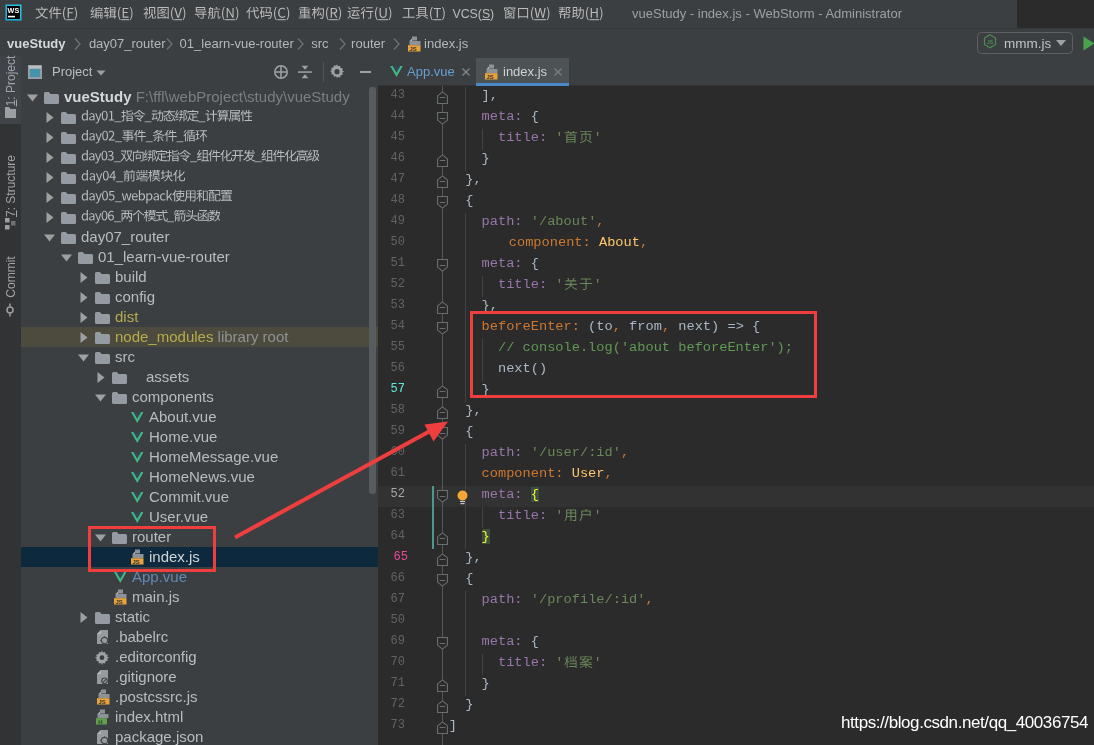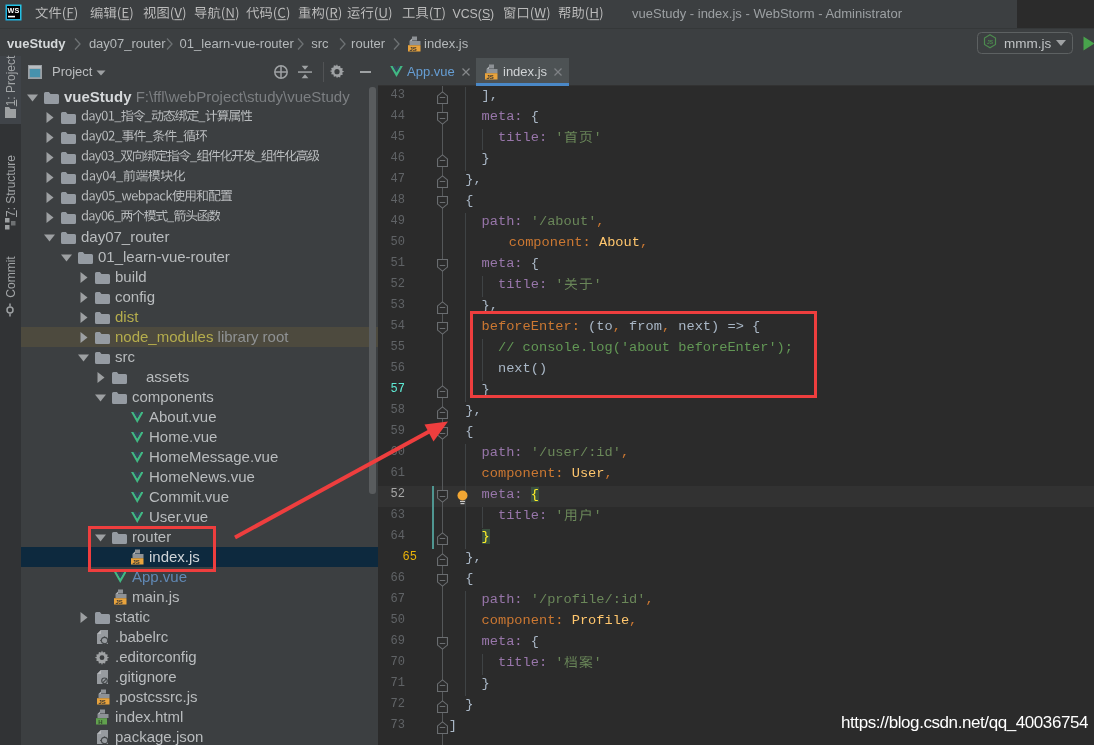--- a/index.html
+++ b/index.html
@@ -589,28 +589,27 @@
 <div class="cl" style="top:356.0px;padding-left:70.80000000000001px">    <span class="k">path:</span> <span class="s">'/user/:id'</span><span class="o">,</span></div>
 <div class="ln" style="left:0;top:377.0px;color:#606366">61</div>
 <div class="cl" style="top:377.0px;padding-left:70.80000000000001px">    <span class="o">component:</span> <span class="v">User</span><span class="o">,</span></div>
 <div class="abs" style="left:0;top:399.5px;width:716px;height:21px;background:#323232"></div>
 <div class="ln" style="left:0;top:398.0px;color:#a7a7a7">52</div>
 <div class="cl" style="top:398.0px;padding-left:70.80000000000001px">    <span class="k">meta:</span> <span style="color:#ffef28;background:#3a513f">{</span></div>
 <div class="ln" style="left:0;top:419.0px;color:#606366">63</div>
 <div class="cl" style="top:419.0px;padding-left:70.80000000000001px">      <span class="k">title:</span> <span class="s">'</span><span style="letter-spacing:-0.7px">    </span><span class="s">'</span></div>
 <div class="ln" style="left:0;top:440.0px;color:#606366">64</div>
 <div class="cl" style="top:440.0px;padding-left:70.80000000000001px">    <span style="color:#ffef28;background:#3a513f">}</span></div>
-<div class="ln" style="left:12px;top:461.0px;color:#eab308">65</div>
+<div class="ln" style="left:3px;top:461.0px;color:#ec4899">65</div>
 <div class="cl" style="top:461.0px;padding-left:70.80000000000001px">  },</div>
 <div class="ln" style="left:0;top:482.0px;color:#606366">66</div>
 <div class="cl" style="top:482.0px;padding-left:70.80000000000001px">  {</div>
 <div class="ln" style="left:0;top:503.0px;color:#606366">67</div>
 <div class="cl" style="top:503.0px;padding-left:70.80000000000001px">    <span class="k">path:</span> <span class="s">'/profile/:id'</span><span class="o">,</span></div>
 <div class="ln" style="left:0;top:524.0px;color:#606366">50</div>
-<div class="cl" style="top:524.0px;padding-left:70.80000000000001px">    <span class="o">component:</span> <span class="v">Profile</span><span class="o">,</span></div>
 <div class="ln" style="left:0;top:545.0px;color:#606366">69</div>
 <div class="cl" style="top:545.0px;padding-left:70.80000000000001px">    <span class="k">meta:</span> {</div>
 <div class="ln" style="left:0;top:566.0px;color:#606366">70</div>
 <div class="cl" style="top:566.0px;padding-left:70.80000000000001px">      <span class="k">title:</span> <span class="s">'</span><span style="letter-spacing:-0.7px">    </span><span class="s">'</span></div>
 <div class="ln" style="left:0;top:587.0px;color:#606366">71</div>
 <div class="cl" style="top:587.0px;padding-left:70.80000000000001px">    }</div>
 <div class="ln" style="left:0;top:608.0px;color:#606366">72</div>
 <div class="cl" style="top:608.0px;padding-left:70.80000000000001px">  }</div>
 <div class="ln" style="left:0;top:629.0px;color:#606366">73</div>
 <div class="cl" style="top:629.0px;padding-left:70.80000000000001px">]</div>

